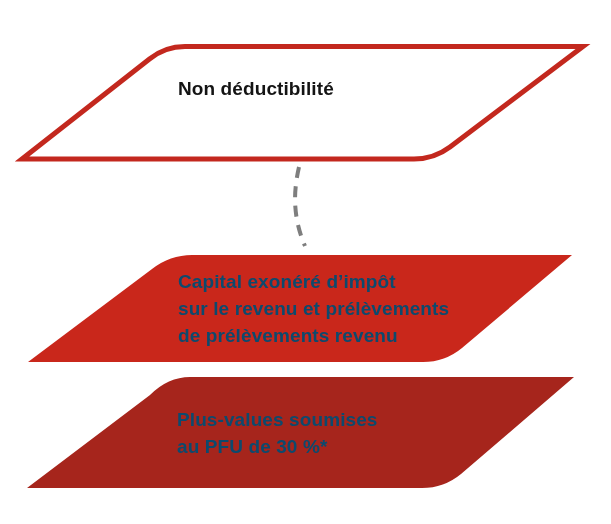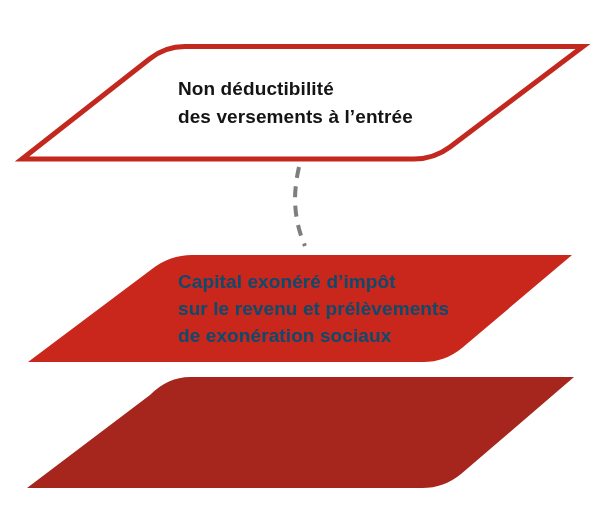--- a/index.html
+++ b/index.html
@@ -51,23 +51,26 @@
 
     <path fill="none" stroke-width="4" stroke-dasharray="11 8.5" d="M 299 167 C 293 193, 293 218, 305 246" stroke="#7e7e7e"></path>
 
     <path d="M 28 362 L 152 269 Q 170 255 192 255 L 572 255 L 462 348 Q 445 362 423 362 Z" fill="#c9271b"></path>
 
     <path d="M 27 488 L 150 395 Q 168 377 190 377 L 574 377 L 461 474 Q 444 488 422 488 Z" fill="#a6251c"></path>
   </svg>
 
   <div class="label dark" id="label-box1">
     <div>Non déductibilité</div>
-    <div>des versements à l’entrée</div>
   </div>
 
   <div class="label light" id="label-box2">
     <div>Capital exonéré d’impôt</div>
     <div>sur le revenu et prélèvements</div>
-    <div>de exonération sociaux</div>
+    <div>de prélèvements revenu</div>
   </div>
 
+  <div class="label light" id="label-box3">
+    <div>Plus-values soumises</div>
+    <div>au PFU de 30 %*</div>
+  </div>
 
 </div>
 
 </body></html>

